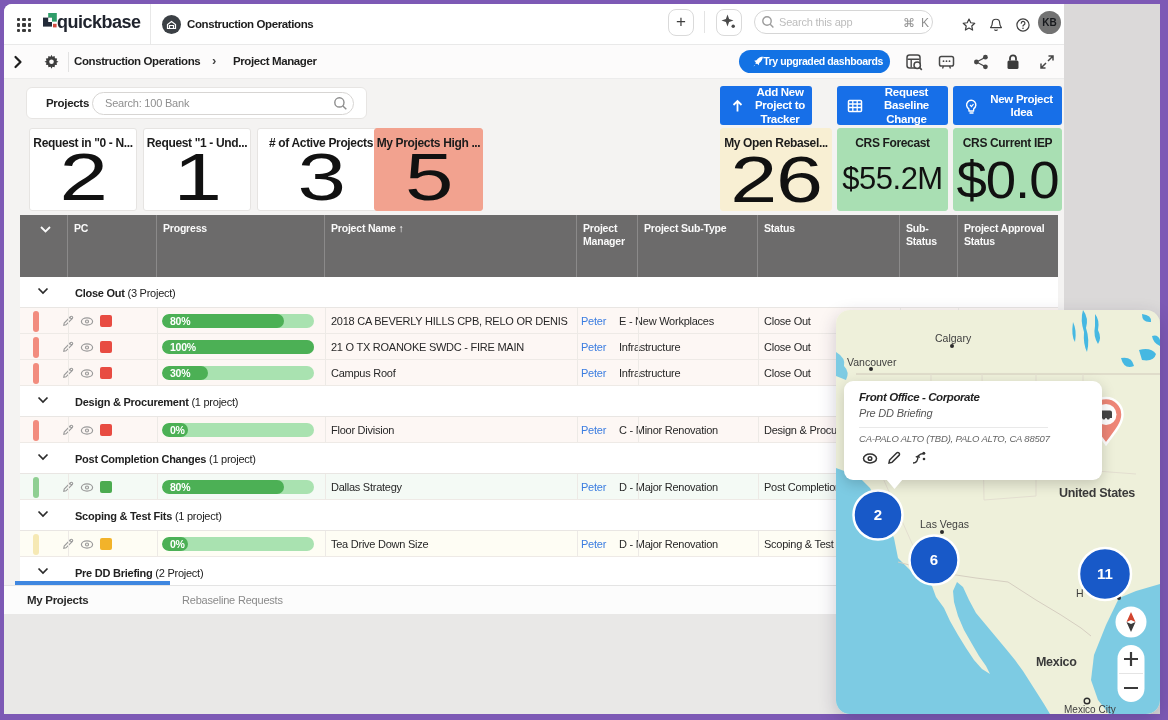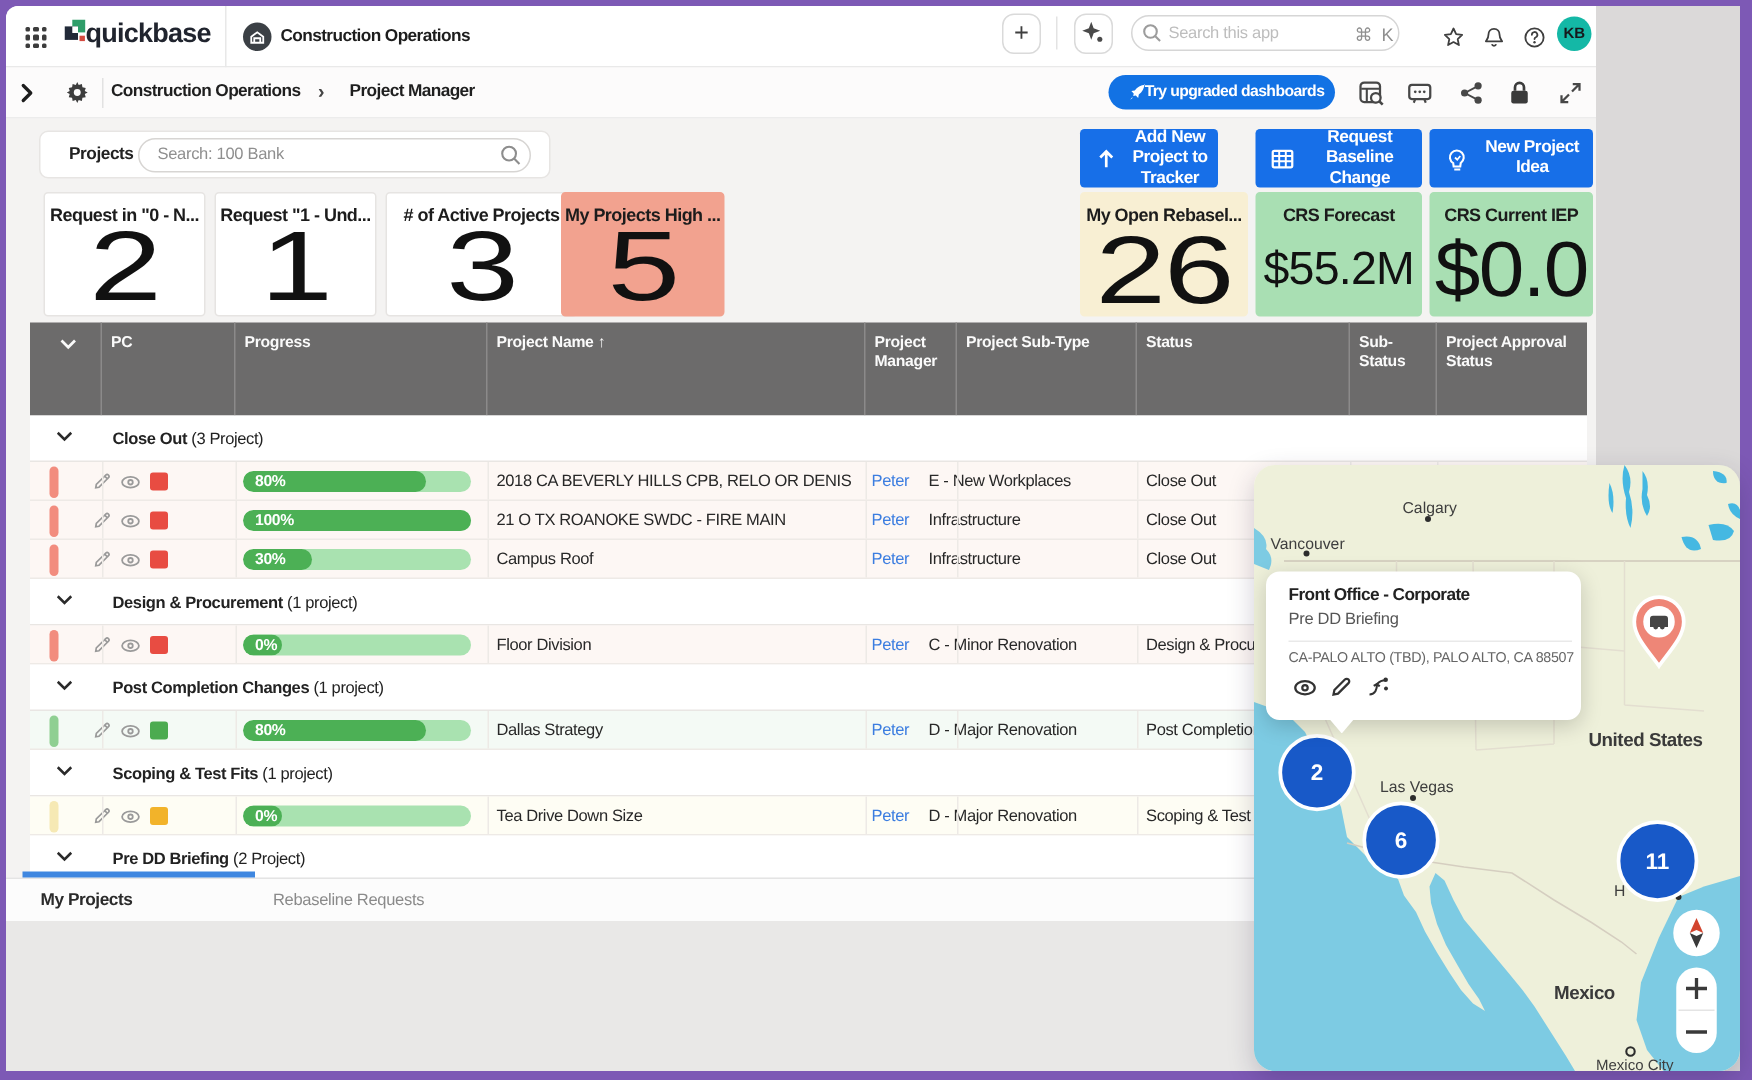--- a/index.html
+++ b/index.html
@@ -22,21 +22,21 @@
   #apptitle { left:183px; top:14px; font-size:11.5px; letter-spacing:-0.4px; font-weight:bold; color:#1d1d1d; }
   .sqbtn { top:5px; width:26px; height:27px; border:1.5px solid #dadada; border-radius:8px; background:#fff; text-align:center; }
   #plusbtn { left:664px; }
   #plusbtn span { font-size:17px; color:#3f3f3f; line-height:24px; }
   .vdiv2 { left:700px; top:7px; width:1px; height:22px; background:#e3e3e3; }
   #magicbtn { left:712px; }
   #searchpill { left:750px; top:5.5px; width:179px; height:24px; border:1.5px solid #d6d6d6; border-radius:12px; background:#fff; }
   #searchtext { left:775px; top:12px; font-size:11px; letter-spacing:-0.2px; color:#bdbdbd; }
   #cmdk { left:899px; top:12px; font-size:12px; color:#8f8f8f; } #cmdk i { font-style:normal; margin-left:6px; }
   .topicon { top:13px; width:16px; height:16px; }
-  #kbavatar { left:1034px; top:7px; width:23px; height:23px; background:#14b8a6; border-radius:50%; font-size:10px; font-weight:bold; color:#16181c; text-align:center; line-height:23px; }
+  #kbavatar { left:1034px; top:7px; width:23px; height:23px; background:#737373; border-radius:50%; font-size:10px; font-weight:bold; color:#16181c; text-align:center; line-height:23px; }
 
   
   #bar2 { left:0; top:41px; width:1060px; height:34px; background:#fcfbfb; border-bottom:1px solid #ececec; }
   #crumb1 { left:70px; top:10px; font-size:11.5px; letter-spacing:-0.4px; font-weight:bold; color:#1f1f1f; }
   #crumbsep { left:208px; top:8px; font-size:13px; font-weight:bold; color:#444; }
   #crumb2 { left:229px; top:10px; font-size:11.5px; letter-spacing:-0.4px; font-weight:bold; color:#1f1f1f; }
   .vdiv3 { left:64px; top:7px; width:1px; height:20px; background:#e2e2e2; }
   #trybtn { left:735px; top:5px; width:151px; height:23px; background:#1272e4; border-radius:12px; color:#fff; font-size:11px; letter-spacing:-0.5px; font-weight:bold; text-align:center; line-height:23px; }
 
   
@@ -563,15 +563,15 @@
       </svg>
   <svg class="abs" style="left:67px;top:69px" width="15" height="15" viewBox="0 0 15 15">
         <path d="M2 13 C6 13 7 9 7 6 M7 6 L4.8 7.2 M7 6 L8.8 7.6 M7 6 C9 4 11 3.5 12.5 3.5" fill="none" stroke="#333" stroke-width="1.4"></path>
         <circle cx="12.8" cy="3.2" r="1.5" fill="#333"></circle>
         <circle cx="13" cy="9" r="1.3" fill="#333"></circle>
       </svg>
 </div>
 <div class="abs" id="popuptail"></div>
 </div>
 <style>
-  #popup { left:8px; top:71px; width:210px; height:99px; background:#fff; border-radius:9px; box-shadow:0 4px 14px rgba(0,0,0,.18); }
+  #popup { left:8px; top:71px; width:258px; height:99px; background:#fff; border-radius:9px; box-shadow:0 4px 14px rgba(0,0,0,.18);font-style:italic; }
   #popuptail { left:50px; top:169px; width:17px; height:10px; background:#fff; clip-path:polygon(0 0, 100% 0, 50% 100%); }
 </style>
 
 </body></html>

